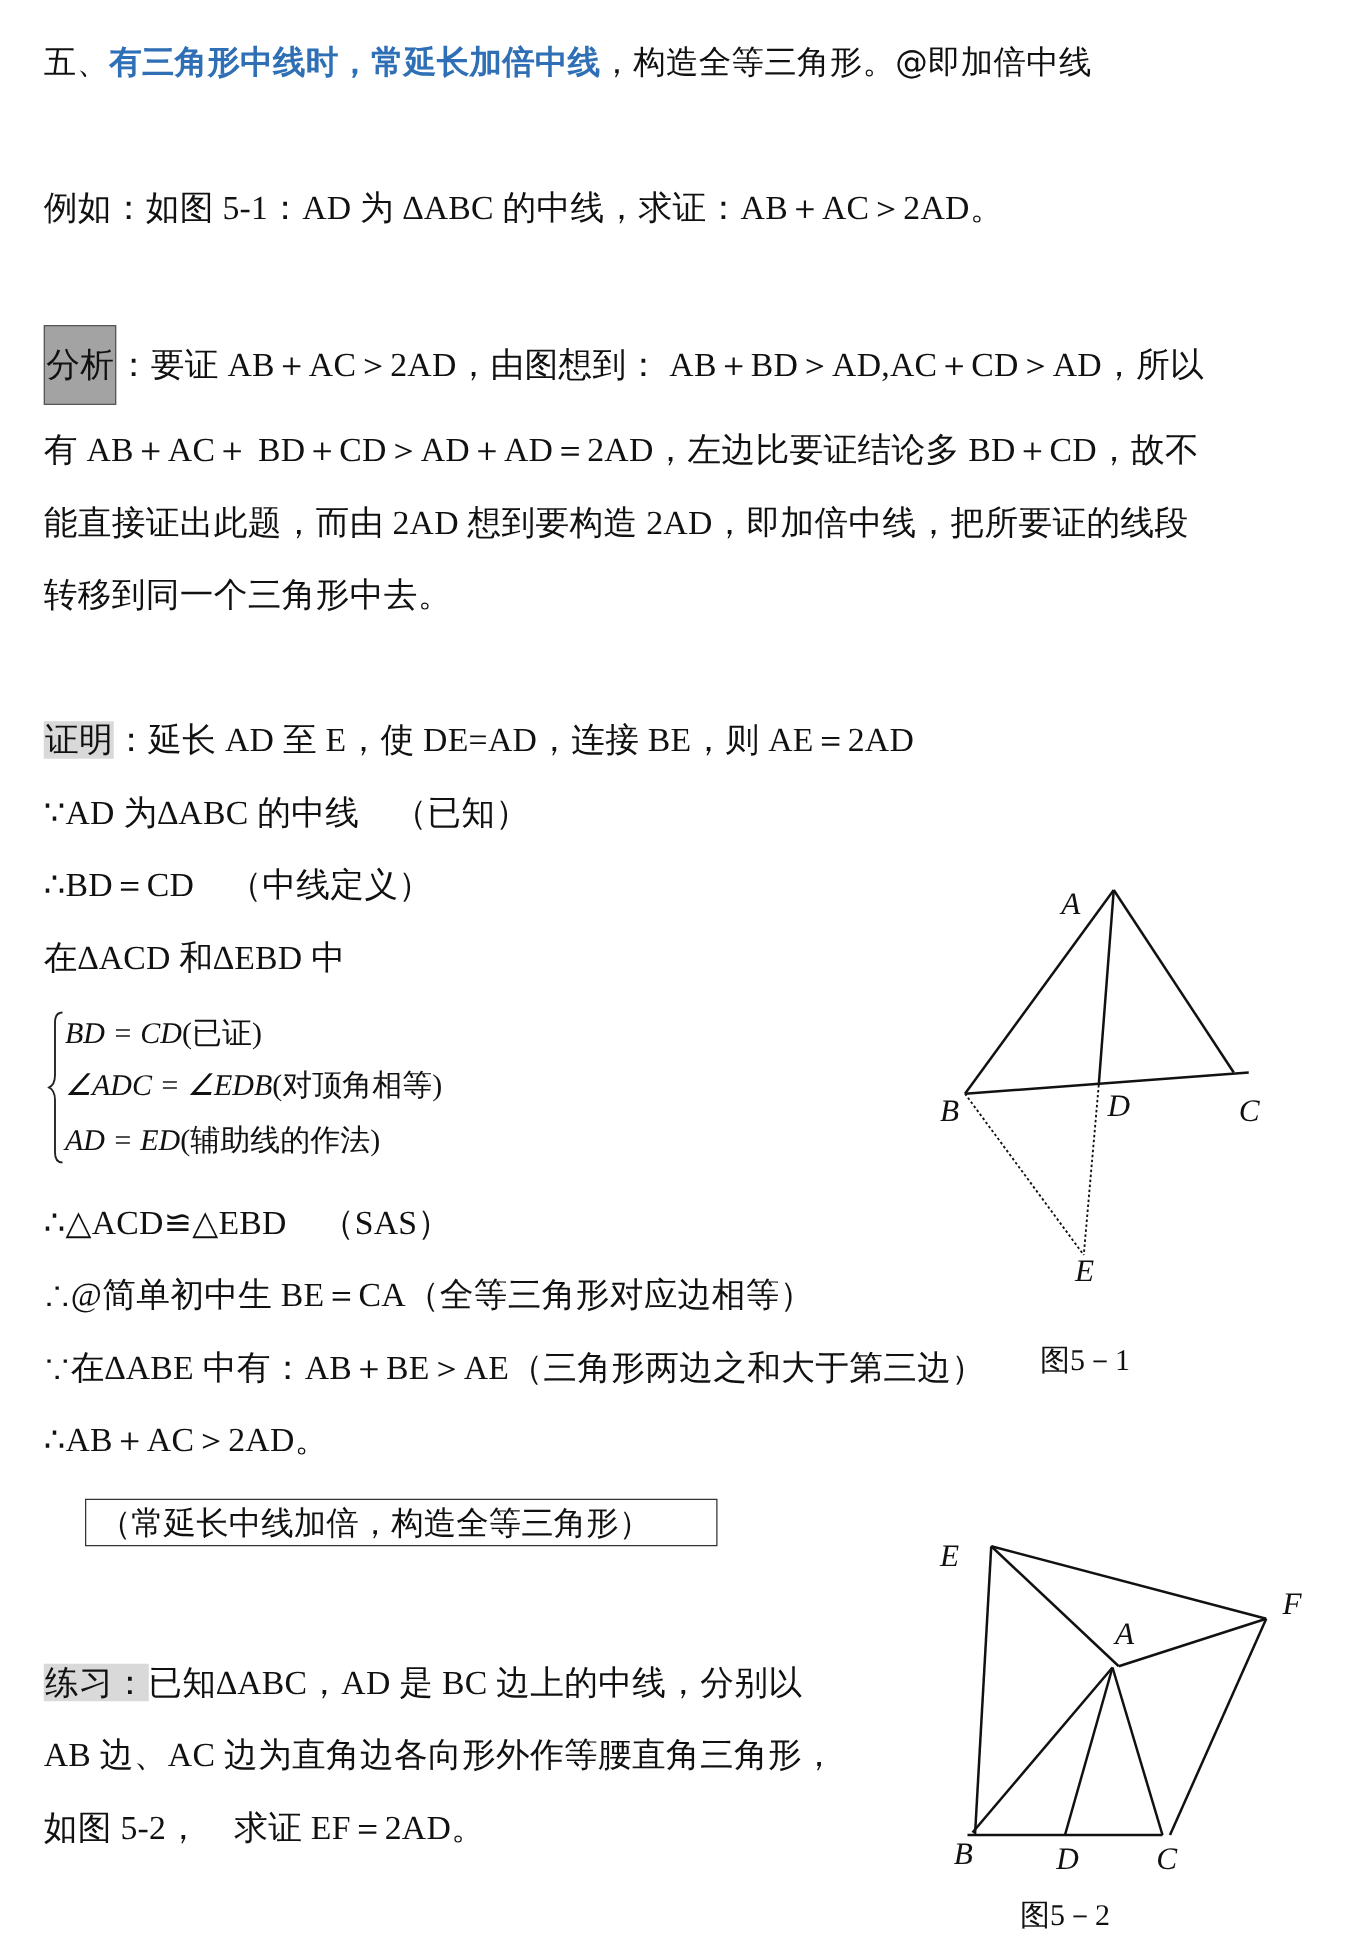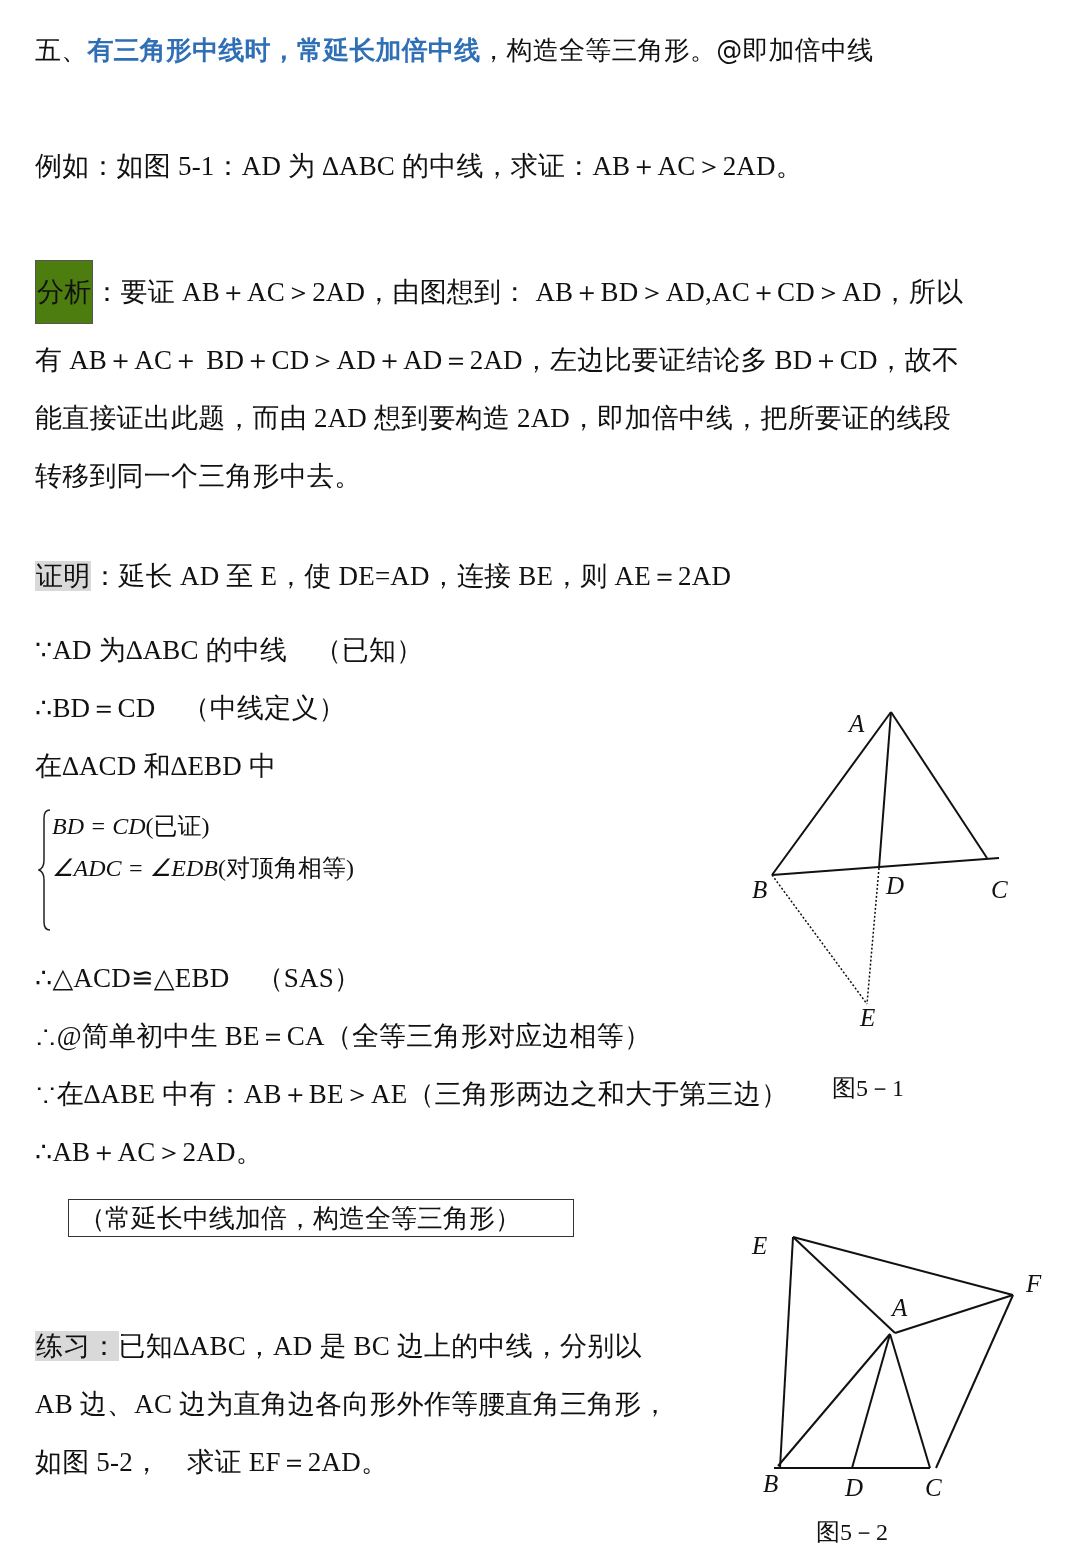--- a/index.html
+++ b/index.html
@@ -8,21 +8,21 @@
     font-family:"Liberation Serif","DejaVu Serif",serif;
     color:#111;
   }
   .line {
     position:absolute; left:35px; font-size:27px; line-height:36px;
     white-space:nowrap; letter-spacing:0.2px;
   }
   .heading { font-family:"DejaVu Sans","Liberation Sans",sans-serif; font-size:26px; }
   .blue { color:#2f6fb5; font-weight:bold; }
   .tag-boxed {
-    background:#4d7c0f; border:1.5px solid #555; padding:16px 1px;
+    background:#a3a3a3; border:1.5px solid #555; padding:16px 1px;
   }
   .tag-shaded { background:#d9d9d9; padding:0 1px; }
   .brace-block {
     position:absolute; left:38px; top:806px; width:400px; height:128px;
   }
   .brace-block svg { position:absolute; left:0; top:0; }
   .brace-row {
     position:absolute; left:14px; font-size:24px; white-space:nowrap;
     font-family:"Liberation Serif",serif;
   }
@@ -45,36 +45,39 @@
 
 <div class="line" style="top:148px;">例如：如图 5-1：AD 为 ∆ABC 的中线，求证：AB＋AC＞2AD。</div>
 
 <div class="line" style="top:274px;">
   <span class="tag-boxed">分析</span><span>：要证 AB＋AC＞2AD，由图想到： AB＋BD＞AD,AC＋CD＞AD，所以</span>
 </div>
 <div class="line" style="top:342px;">有 AB＋AC＋ BD＋CD＞AD＋AD＝2AD，左边比要证结论多 BD＋CD，故不</div>
 <div class="line" style="top:400px;">能直接证出此题，而由 2AD 想到要构造 2AD，即加倍中线，把所要证的线段</div>
 <div class="line" style="top:458px;">转移到同一个三角形中去。</div>
 
-<div class="line" style="top:558px;text-align:center;">
+<div class="line" style="top:574px;text-align:center;">
   <span class="tag-shaded">证明</span><span>：延长 AD 至 E，使 DE=AD，连接 BE，则 AE＝2AD</span>
 </div>
 <div class="line" style="top:632px;">∵AD 为∆ABC 的中线　（已知）</div>
 <div class="line" style="top:690px;">∴BD＝CD　（中线定义）</div>
 <div class="line" style="top:748px;">在∆ACD 和∆EBD 中</div>
 
 <div class="brace-block">
   <svg width="16" height="128" viewBox="0 0 16 128">
     <path d="M12 4 Q6 4 6 12 L6 54 Q6 62 1 64 Q6 66 6 74 L6 116 Q6 124 12 124" fill="none" stroke="#222" stroke-width="1.5"></path>
   </svg>
   <div class="brace-row" style="top:4px;">
     <i>BD = CD</i><span>(已证)</span>
   </div>
   <div class="brace-row" style="top:46px;">
     <i>∠ADC = ∠EDB</i><span>(对顶角相等)</span>
+  </div>
+  <div class="brace-row" style="top:90px;">
+    <i>AD = ED</i><span>(辅助线的作法)</span>
   </div>
 </div>
 
 <div class="line" style="top:960px;">∴△ACD≌△EBD　（SAS）</div>
 <div class="line" style="top:1018px;">∴@简单初中生 BE＝CA（全等三角形对应边相等）</div>
 <div class="line" style="top:1076px;">∵在∆ABE 中有：AB＋BE＞AE（三角形两边之和大于第三边）</div>
 <div class="line" style="top:1134px;">∴AB＋AC＞2AD。</div>
 
 <div class="boxed-note">（常延长中线加倍，构造全等三角形）</div>
 

